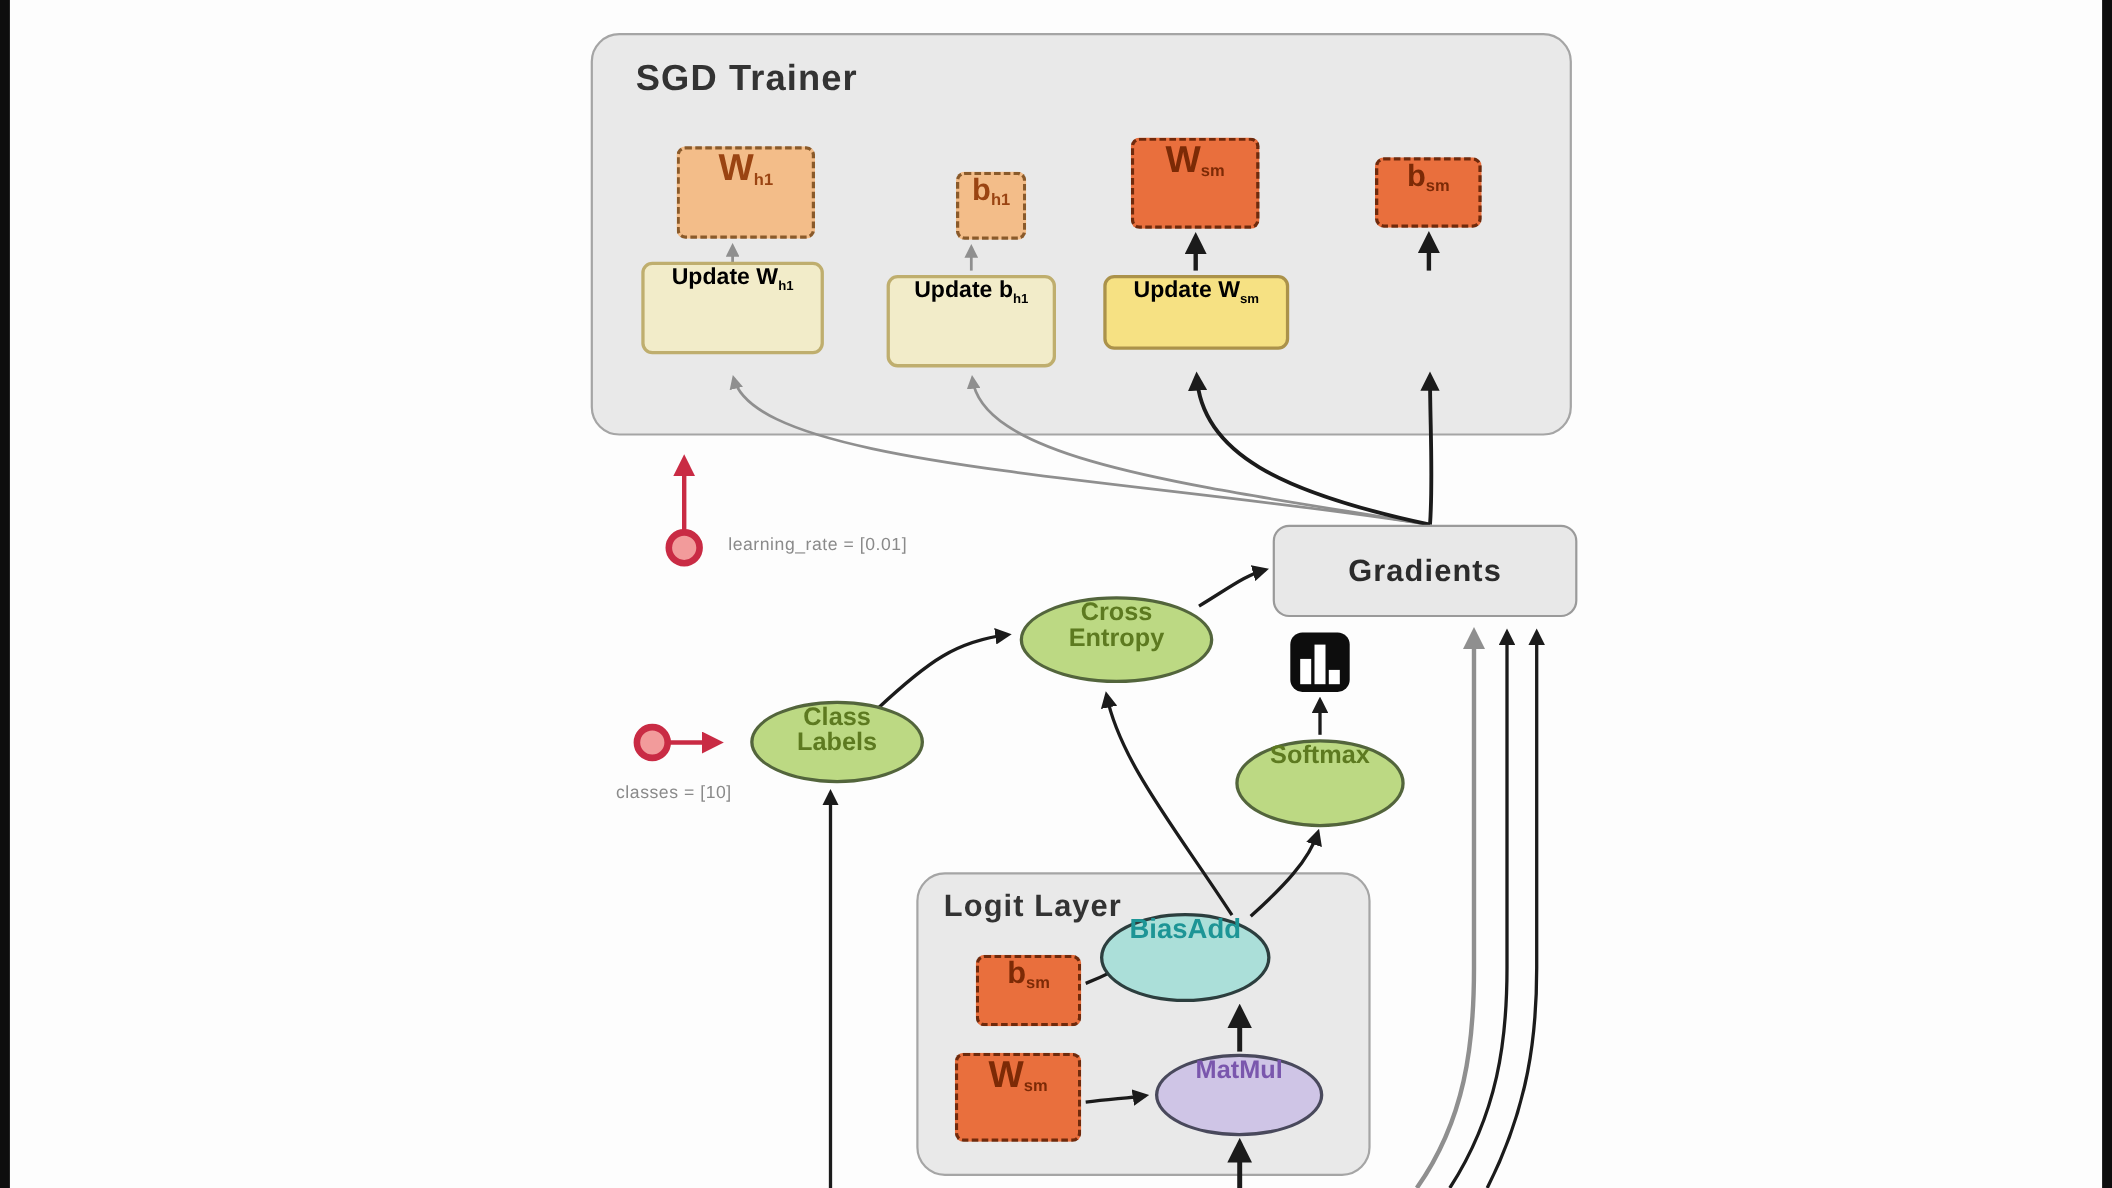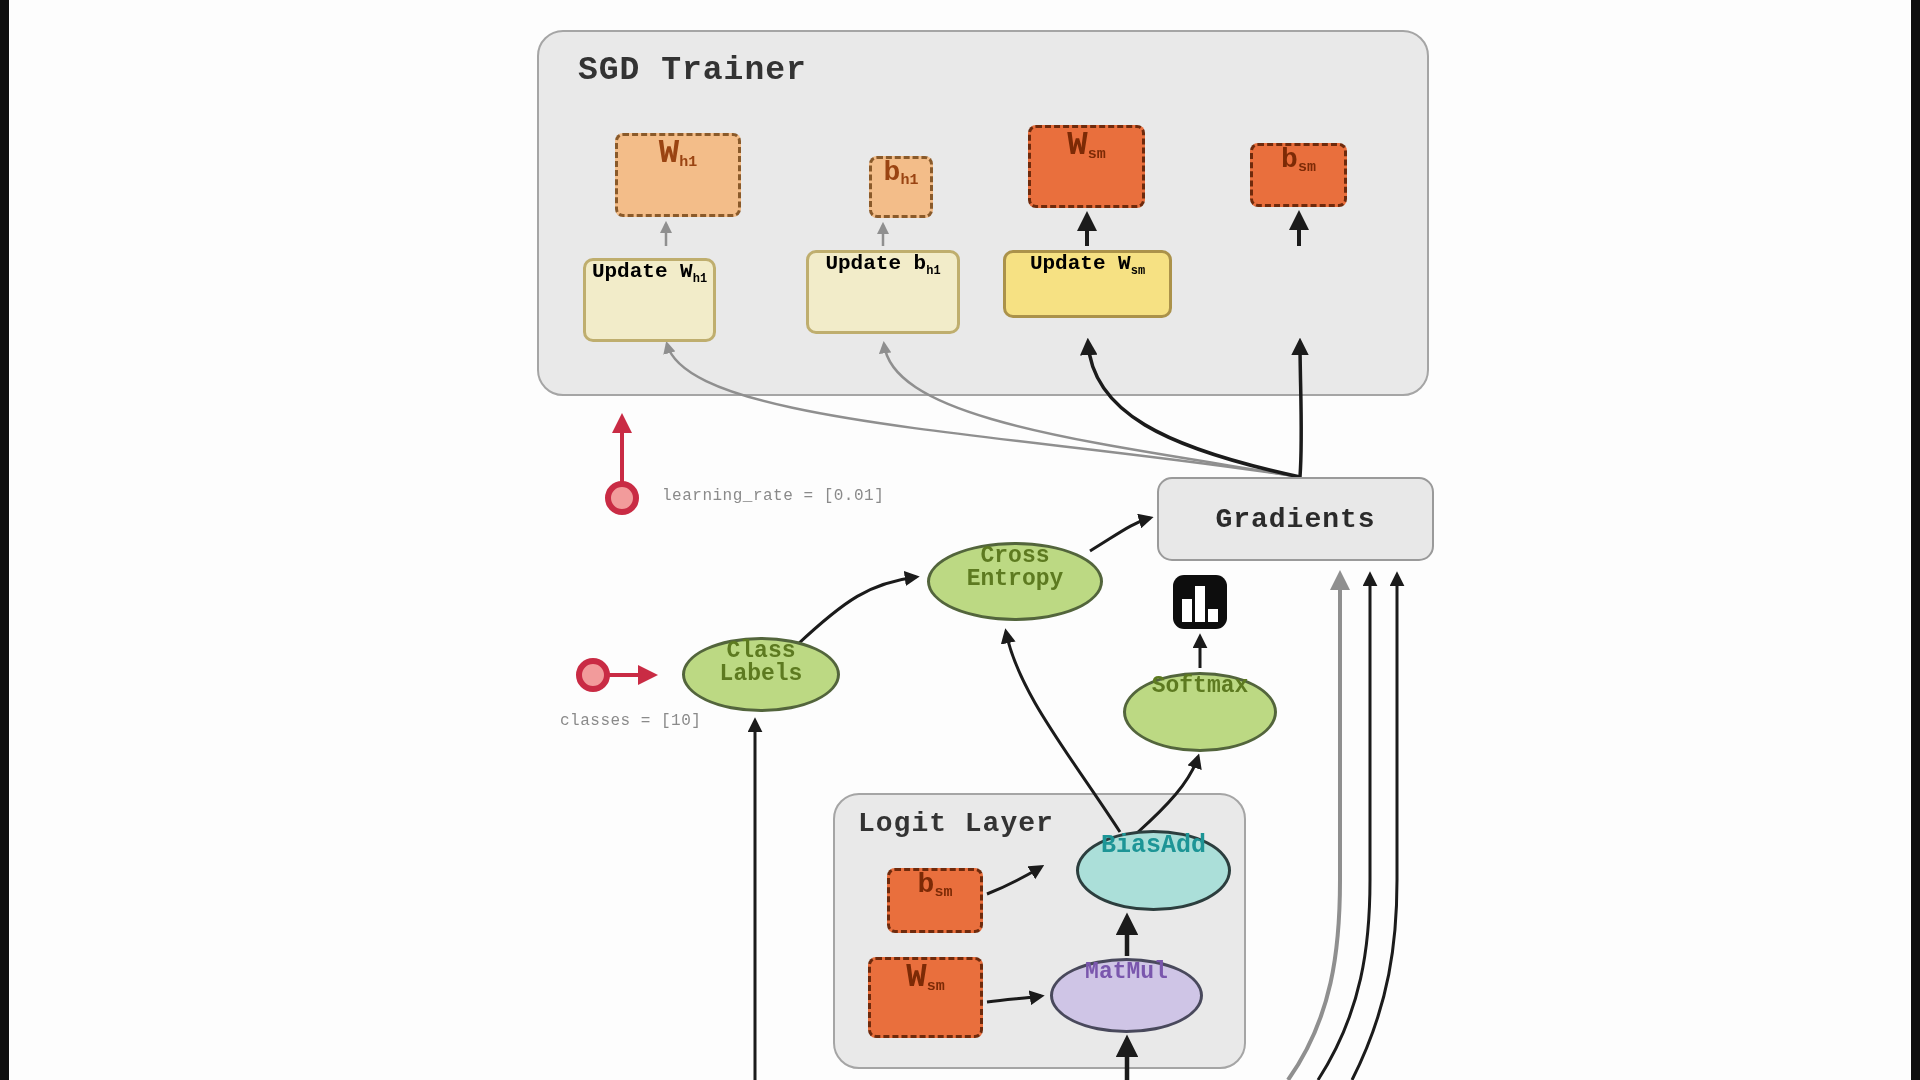--- a/index.html
+++ b/index.html
@@ -1,17 +1,17 @@
 <!DOCTYPE html>
 <html style="--annotation-red: #c92b44; --param-light: #f3bd89; --param-light-border: #8a5a2a; --param-light-text: #9a4412; --param-dark: #e96f3d; --param-dark-border: #6f2a0c; --param-dark-text: #7c2a06; --update-light: #f2ecc9; --update-light-border: #bfae6e; --update-dark: #f6e183; --update-dark-border: #ab924a; --node-green: #bcd983; --node-green-border: #53653c; --node-green-text: #5d7a20; --node-teal: #abdfd9; --node-teal-border: #2c3e3e; --node-teal-text: #1d9596; --node-purple: #cfc5e6; --node-purple-border: #49495c; --node-purple-text: #7a57ad; --panel-fill: #e9e9e9; --panel-border: #a5a5a5; --wire-black: #1b1b1b; --wire-gray: #8f8f8f; --annotation-text: #8a8a8a; --title-text: #333333;"><head>
 <meta charset="utf-8">
 <style>
   html,body{margin:0;padding:0;background:#ffffff;}
   .stage{position:relative;width:1920px;height:1080px;background:#fdfdfd;overflow:hidden;
-         font-family:Liberation Mono, monospace;}
+         font-family:Liberation Sans, sans-serif;}
   .edge-bar{position:absolute;top:0;width:9px;height:1080px;background:#0e0e0e;z-index:9;}
   .edge-bar.left{left:0;} .edge-bar.right{right:0;}
 
   .panel{position:absolute;background:var(--panel-fill);border:2px solid var(--panel-border);
          border-radius:26px;z-index:1;}
   .panel-title{position:absolute;font-weight:bold;color:var(--title-text);letter-spacing:1px;z-index:3;}
 
   svg.wires{position:absolute;left:0;top:0;z-index:2;}
   .w-black{stroke:var(--wire-black);fill:none;}
   .w-gray{stroke:var(--wire-gray);fill:none;}
@@ -123,21 +123,21 @@
   <div class="node param light small" style="left:869px;top:156px;width:64px;height:62px;">
     <span><span class="base">b</span><sub>h1</sub></span>
   </div>
   <div class="node param dark" style="left:1028px;top:125px;width:117px;height:83px;">
     <span><span class="base">W</span><sub>sm</sub></span>
   </div>
   <div class="node param dark small" style="left:1250px;top:143px;width:97px;height:64px;">
     <span><span class="base">b</span><sub>sm</sub></span>
   </div>
 
-  <div class="node update light" style="left:583px;top:258px;width:133px;height:84px;">
+  <div class="node update light" style="left:583px;top:238px;width:166px;height:84px;">
     <span><span>Update W</span><sub>h1</sub></span>
   </div>
   <div class="node update light" style="left:806px;top:250px;width:154px;height:84px;">
     <span><span>Update b</span><sub>h1</sub></span>
   </div>
   <div class="node update dark" style="left:1003px;top:250px;width:169px;height:68px;">
     <span><span>Update W</span><sub>sm</sub></span>
   </div>
 
   <div class="gradients-box">Gradients</div>
@@ -166,20 +166,20 @@
     <div class="bar b3"></div>
   </div>
 
   <div class="node param dark small" style="left:887px;top:868px;width:96px;height:65px;">
     <span><span class="base">b</span><sub>sm</sub></span>
   </div>
   <div class="node param dark" style="left:868px;top:957px;width:115px;height:81px;">
     <span><span class="base">W</span><sub>sm</sub></span>
   </div>
 
-  <div class="node ellipse teal" style="left:1076px;top:830px;width:155px;height:81px;">
+  <div class="node ellipse teal" style="left:1000px;top:830px;width:155px;height:81px;">
     <span>BiasAdd</span>
   </div>
   <div class="node ellipse purple" style="left:1050px;top:958px;width:153px;height:75px;">
     <span>MatMul</span>
   </div>
 
 </div>
 
 </body></html>

